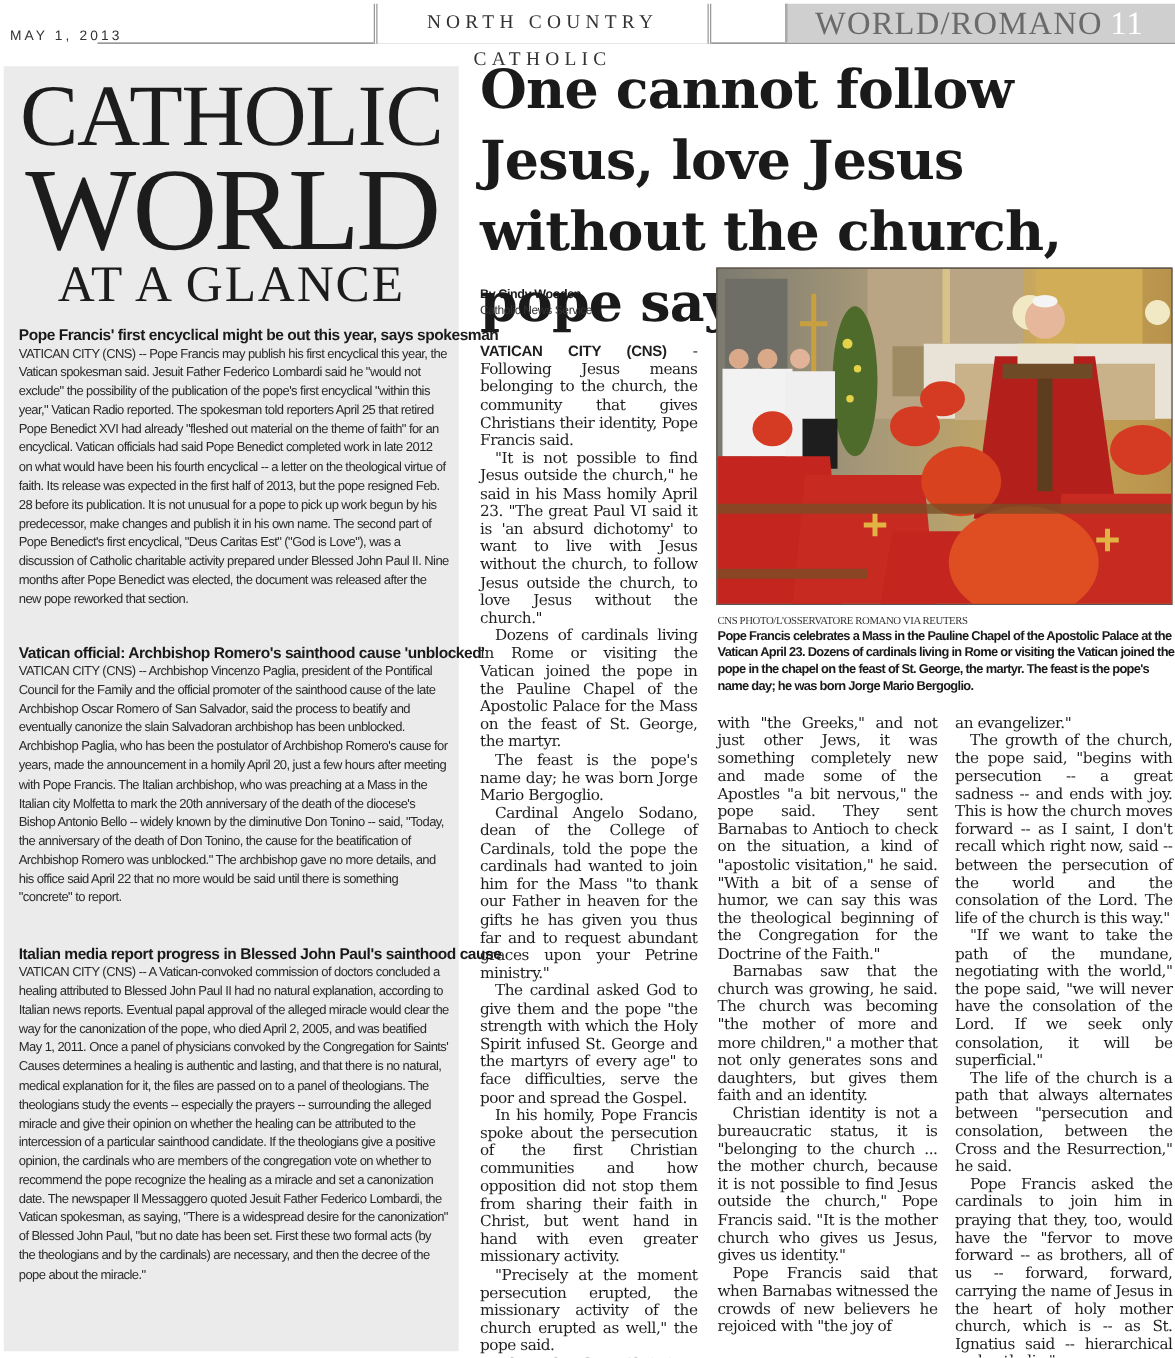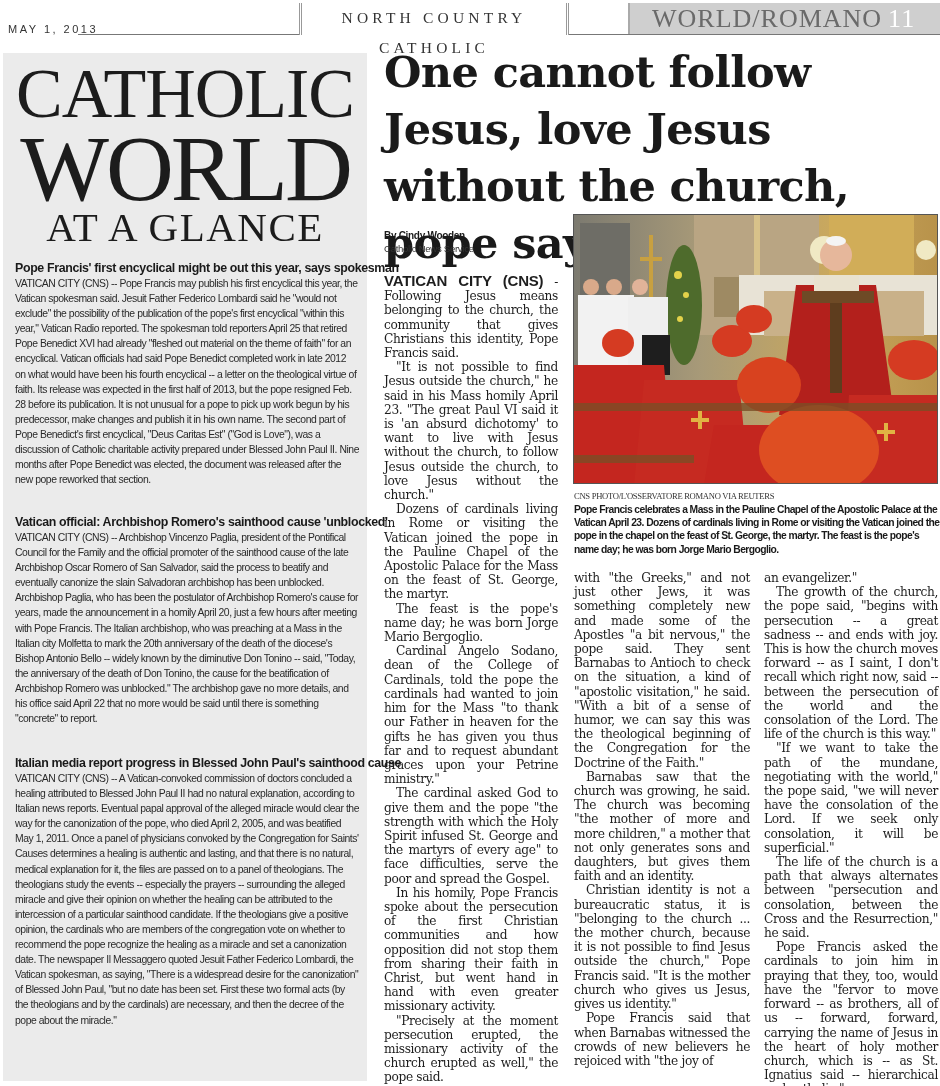--- a/index.html
+++ b/index.html
@@ -57,21 +57,21 @@
     .byline .by { font-size: 10px; font-weight: bold; line-height: 13px; letter-spacing: -0.3px; }
     .byline .org { font-size: 9.6px; line-height: 13px; color: #333; letter-spacing: -0.3px; }
 
     
     .col {
       position: absolute; font-family: "DejaVu Serif", serif; font-size: 12.2px; line-height: 14.2px;
       color: #1e1e1e; text-align: justify; letter-spacing: -0.35px;
     }
     .col p { text-indent: 12px; }
     .col p.noind { text-indent: 0; }
-    .col .dateline { font-family: "Liberation Sans", sans-serif; font-size: 15px; font-weight: bold; letter-spacing: -0.2px; margin-top: 32px; }
+    .col .dateline { font-family: "Liberation Sans", sans-serif; font-size: 12px; font-weight: bold; letter-spacing: -0.2px; margin-top: 32px; }
     .c1 { left: 384px; top: 274px; width: 174px; }
     .c2 { left: 574px; top: 571px; width: 176px; }
     .c3 { left: 764px; top: 571px; width: 174px; }
 
     
     .photo {
       position: absolute; left: 573px; top: 214px; width: 365px; height: 270px;
       border: 1px solid #555; overflow: hidden; background: #8a6a45;
     }
     .photo svg { display: block; }
@@ -173,21 +173,21 @@
         <rect x="117" y="203" width="18" height="4"></rect>
       <rect x="310" y="208" width="4" height="18"></rect>
         <rect x="303" y="215" width="18" height="4"></rect>
     </g>
   </svg>
 </div>
 <div class="credit">CNS PHOTO/L'OSSERVATORE ROMANO VIA REUTERS</div>
 <div class="caption">Pope Francis celebrates a Mass in the Pauline Chapel of the Apostolic Palace at the Vatican April 23. Dozens of cardinals living in Rome or visiting the Vatican joined the pope in the chapel on the feast of St. George, the martyr. The feast is the pope's name day; he was born Jorge Mario Bergoglio.</div>
 
 <div class="col c1">
-  <p class="noind"><span class="dateline">VATICAN CITY (CNS)</span><span> - Following Jesus means belonging to the church, the community that gives Christians this identity, Pope Francis said.</span></p>
+  <p class="noind"><span class="dateline">VATICAN CITY (CNS)</span><span> - Following Jesus means belonging to the church, the community that gives Christians their identity, Pope Francis said.</span></p>
   <p>"It is not possible to find Jesus outside the church," he said in his Mass homily April 23. "The great Paul VI said it is 'an absurd dichotomy' to want to live with Jesus without the church, to follow Jesus outside the church, to love Jesus without the church."</p>
   <p>Dozens of cardinals living in Rome or visiting the Vatican joined the pope in the Pauline Chapel of the Apostolic Palace for the Mass on the feast of St. George, the martyr.</p>
   <p>The feast is the pope's name day; he was born Jorge Mario Bergoglio.</p>
   <p>Cardinal Angelo Sodano, dean of the College of Cardinals, told the pope the cardinals had wanted to join him for the Mass "to thank our Father in heaven for the gifts he has given you thus far and to request abundant graces upon your Petrine ministry."</p>
   <p>The cardinal asked God to give them and the pope "the strength with which the Holy Spirit infused St. George and the martyrs of every age" to face difficulties, serve the poor and spread the Gospel.</p>
   <p>In his homily, Pope Francis spoke about the persecution of the first Christian communities and how opposition did not stop them from sharing their faith in Christ, but went hand in hand with even greater missionary activity.</p>
   <p>"Precisely at the moment persecution erupted, the missionary activity of the church erupted as well," the pope said.</p>
   <p>When the first Christians began sharing the Gospel</p>
 </div>
 

